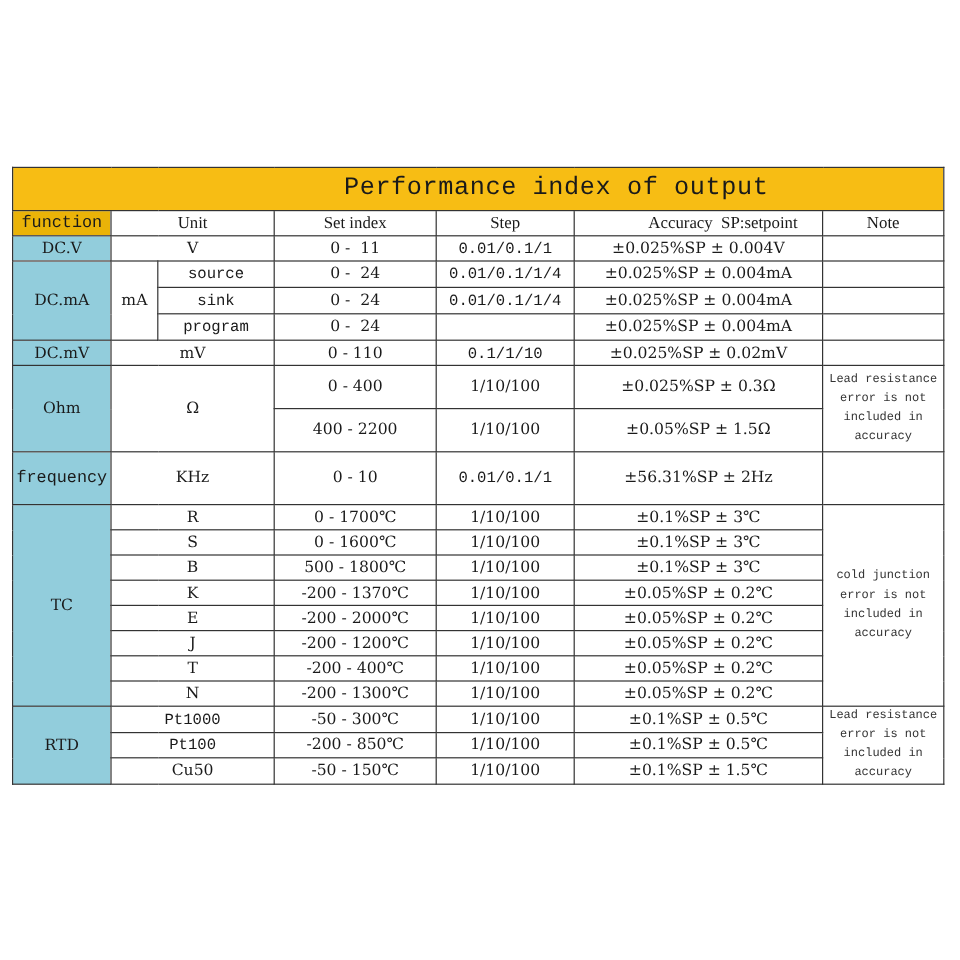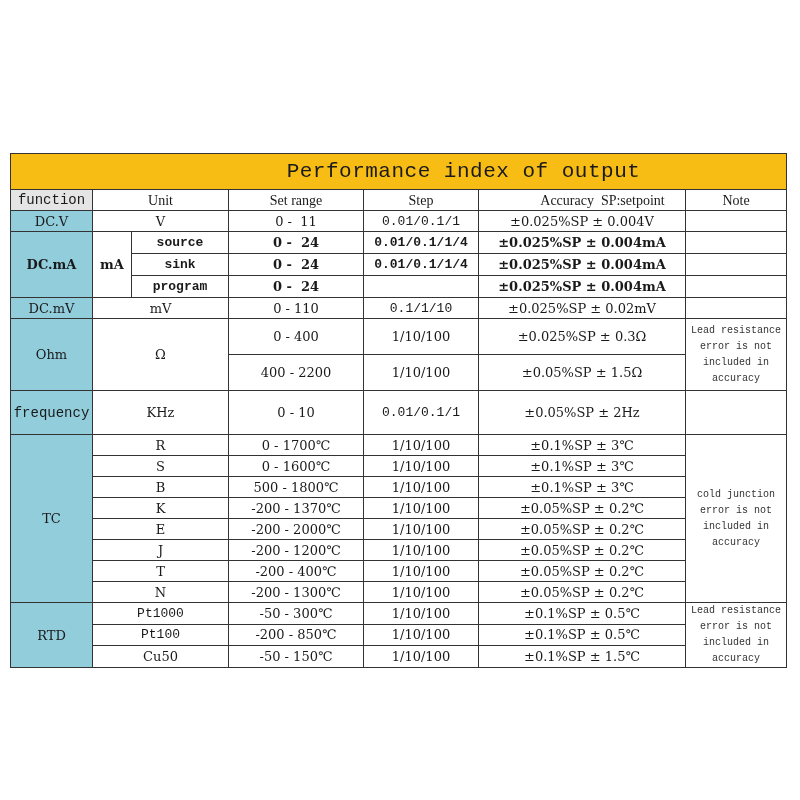--- a/index.html
+++ b/index.html
@@ -1,30 +1,30 @@
 <!DOCTYPE html>
 <html><head>
 <meta charset="utf-8">
 <style>
   html, body { margin:0; padding:0; }
   body { width:800px; height:800px; background:#ffffff; position:relative; overflow:hidden;
          font-family:"DejaVu Serif","Liberation Serif",serif; color:#1a1a1a; }
-  .sheet { position:absolute; left:10px; top:153px; width:776px; }
+  .sheet { position:absolute; left:10px; top:139px; width:776px; }
   table { border-collapse:collapse; width:776px; table-layout:fixed; }
   td { border:1px solid #333; text-align:center; vertical-align:middle; padding:0;
        font-size:13px; line-height:15px; white-space:nowrap; overflow:hidden; }
   td.title { background:#f7bd14; height:35px; font-size:21px; font-family:"Liberation Mono","DejaVu Sans Mono",monospace;
              text-align:center; letter-spacing:0.5px; padding-left:130px; }
   td.hdr { height:20px; font-size:14px; font-family:Liberation Serif, serif; }
   td.fn { background:#92cddc; font-size:13px; }
-  td.fnhdr { background:#e5e5e5; font-size:14px; font-family:"Liberation Mono","DejaVu Sans Mono",monospace; }
+  td.fnhdr { background:#eab308; font-size:14px; font-family:"Liberation Mono","DejaVu Sans Mono",monospace; }
   td.note { font-size:10px; line-height:16px; white-space:normal; font-family:"Liberation Mono","DejaVu Sans Mono",monospace; color:#333; }
   td.mono { font-family:"Liberation Mono","DejaVu Sans Mono",monospace; font-size:13px; }
   tr.r21 td { height:20px;margin-top:32px; }
-  tr.r22 td { height:21px;font-weight:bold; }
+  tr.r22 td { height:21px; }
   tr.ohm td { height:35px; }
   tr.freq td { height:43px; }
   td.freqfn { white-space:normal; line-height:18px; font-size:14px; font-family:"Liberation Mono","DejaVu Sans Mono",monospace; }
 </style>
 </head>
 <body>
 
 <div class="sheet">
 <table>
   <colgroup>
@@ -38,21 +38,21 @@
   </colgroup>
 
   <tbody>
         <tr>
     <td class="title" colspan="7">Performance index of output</td>
   </tr>
 
   <tr>
     <td class="fnhdr hdr">function</td>
     <td class="hdr" colspan="2">Unit</td>
-    <td class="hdr">Set range</td>
+    <td class="hdr">Set index</td>
     <td class="hdr">Step</td>
     <td class="hdr" style="white-space:pre;padding-left:41px;">Accuracy  SP:setpoint</td>
     <td class="hdr">Note</td>
   </tr>
 
   <tr class="r21">
     <td class="fn">DC.V</td>
     <td colspan="2">V</td>
     <td style="white-space:pre;">0 -  11</td>
     <td class="mono">0.01/0.1/1</td>
@@ -105,21 +105,21 @@
     <td>400 - 2200</td>
     <td>1/10/100</td>
     <td>±0.05%SP ± 1.5Ω</td>
   </tr>
 
   <tr class="freq">
     <td class="fn freqfn" style="word-break:break-all;text-align:center;">frequency</td>
     <td colspan="2">KHz</td>
     <td>0 - 10</td>
     <td class="mono">0.01/0.1/1</td>
-    <td>±0.05%SP ± 2Hz</td>
+    <td>±56.31%SP ± 2Hz</td>
     <td></td>
   </tr>
 
   <tr class="r21">
     <td class="fn" rowspan="8">TC</td>
     <td colspan="2">R</td>
     <td>0 - 1700℃</td>
     <td>1/10/100</td>
     <td>±0.1%SP ± 3℃</td>
     <td class="note" rowspan="8">cold junction error is not included in accuracy</td>

